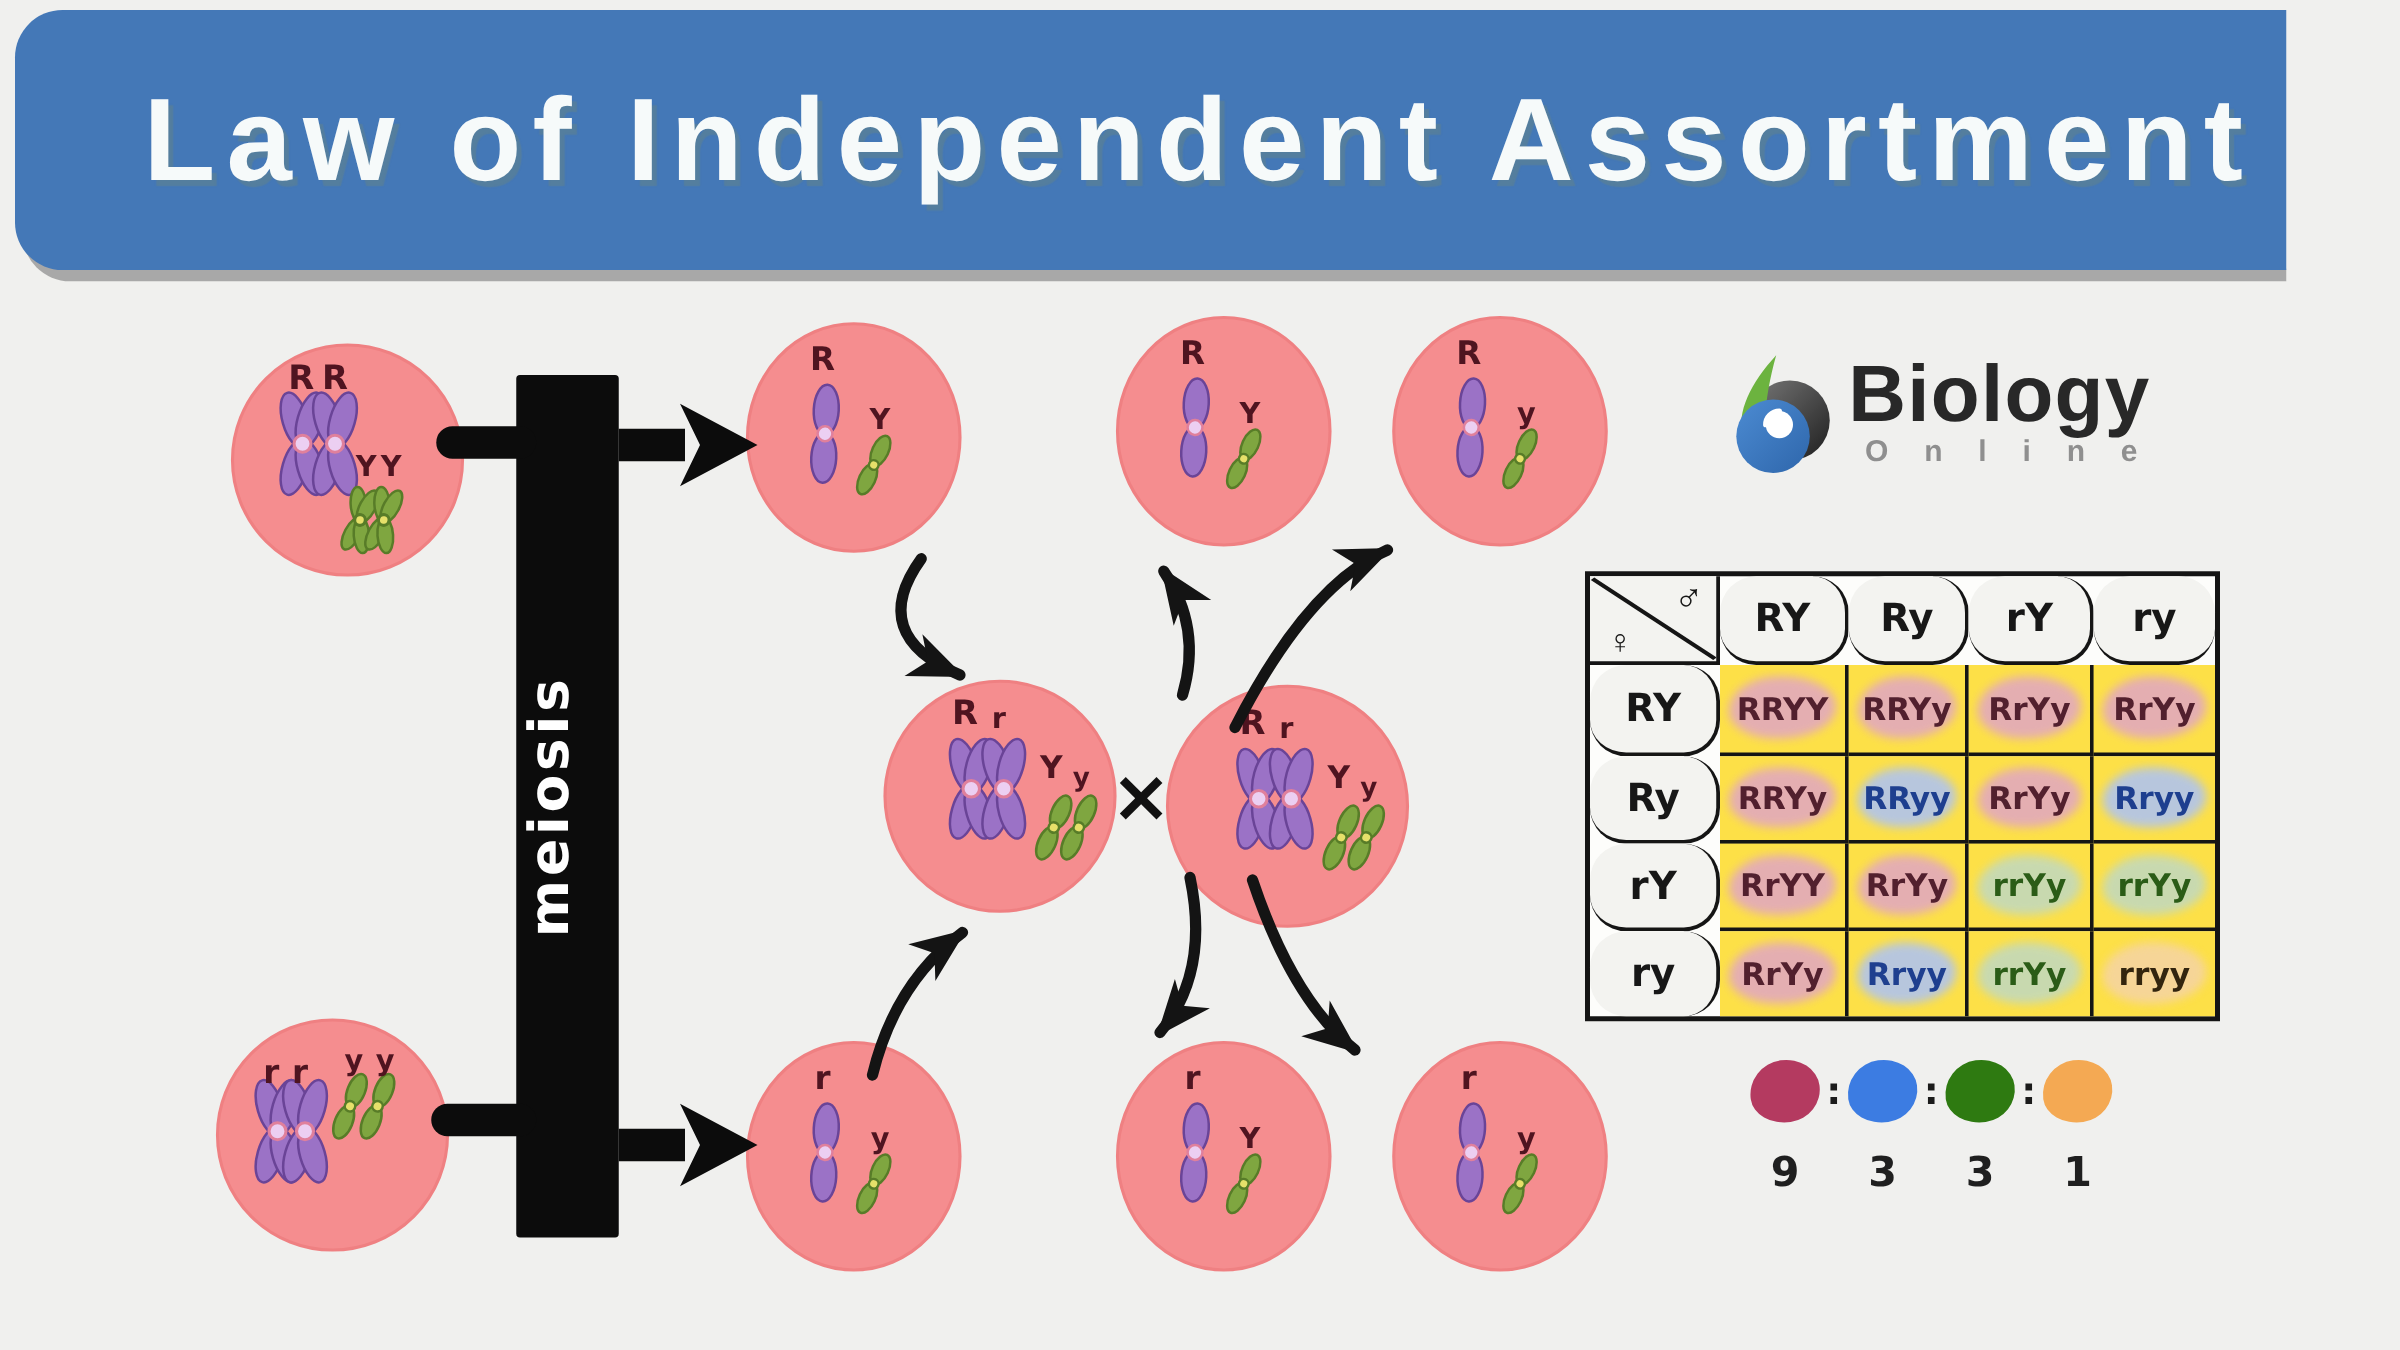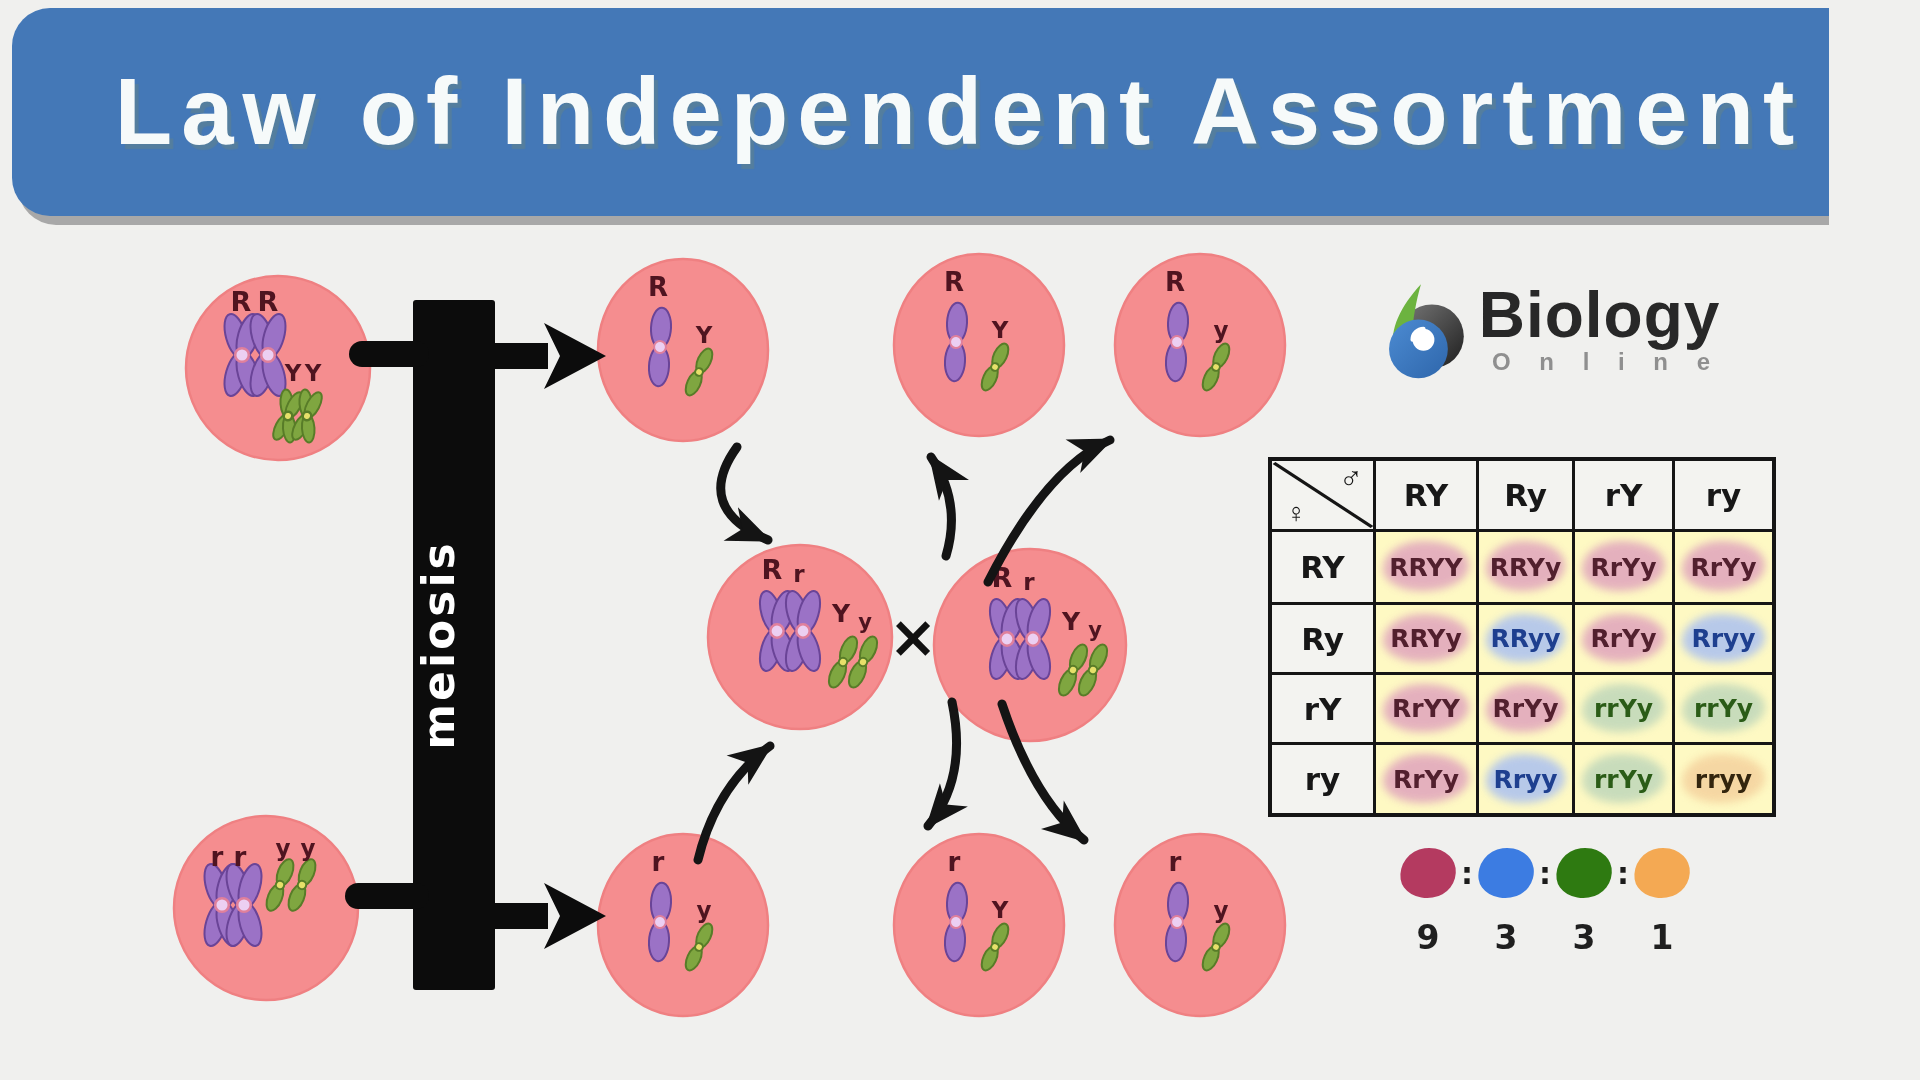--- a/index.html
+++ b/index.html
@@ -23,22 +23,22 @@
   .logo-sub{font-size:24px;font-weight:600;color:#8f8f8f;letter-spacing:11px;margin-top:2px;margin-left:14px;}
   
   #punnett{position:absolute;left:1268px;top:457px;border:4px solid #151515;background:#fdfdfb;
            display:grid;grid-template-columns:104px 103px 96px 100px 97px;
            grid-template-rows:71px 73px 70px 70px 68px;}
   .pcell{position:relative;border-right:3px solid #151515;border-bottom:3px solid #151515;
          display:flex;align-items:center;justify-content:center;box-sizing:border-box;}
   .pcell:nth-child(5n){border-right:none;}
   .pcell:nth-child(n+21){border-bottom:none;}
   .phead{background:#f3f3f0;font-weight:bold;font-size:31px;color:#171717;
-         font-family:"DejaVu Sans",sans-serif;}
-  .pbody{background:#fef9c3;}
+         font-family:"DejaVu Sans",sans-serif;border-radius:29px;}
+  .pbody{background:#fde047;}
   .corner{background:#f3f3f0;}
   .corner svg{position:absolute;left:0;top:0;width:100%;height:100%;}
   .sym-male{position:absolute;right:10px;top:-2px;font-size:32px;color:#151515;font-weight:bold;}
   .sym-female{position:absolute;left:14px;bottom:0px;font-size:27px;color:#151515;font-weight:bold;}
   .blob{position:absolute;left:7%;top:13%;width:86%;height:72%;
         border-radius:48% 52% 55% 45% / 58% 48% 52% 45%;filter:blur(4px);opacity:.9;}
   .geno{position:relative;font-family:"DejaVu Sans",sans-serif;font-weight:bold;font-size:25px;}
   
   #legend{position:absolute;left:1400px;top:848px;}
   .lrow{display:flex;align-items:center;}

